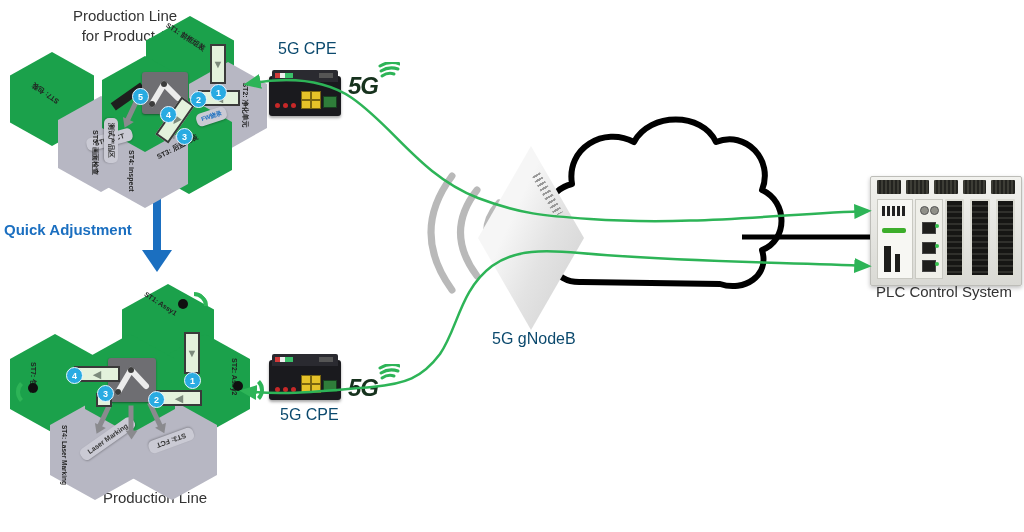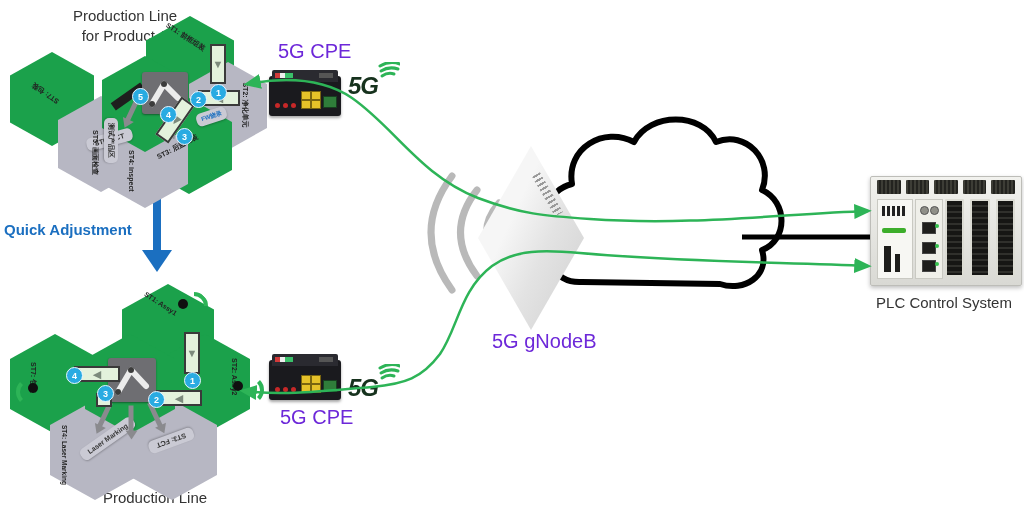--- a/index.html
+++ b/index.html
@@ -24,21 +24,21 @@
   .robot{position:absolute;background:#6e6e72;border-radius:3px;z-index:5;box-shadow:0 1px 2px rgba(0,0,0,.4);}
   .gray-arrow{position:absolute;width:26px;height:5px;background:#8a8a8e;z-index:4;}
   .gray-arrow::after{content:"";position:absolute;right:-8px;top:-4px;border-left:9px solid #8a8a8e;
         border-top:6.5px solid transparent;border-bottom:6.5px solid transparent;}
   .blackbar{position:absolute;background:#1e1e1e;z-index:4;}
   .dot{position:absolute;width:10px;height:10px;background:#101010;border-radius:50%;z-index:6;}
   .crescent{position:absolute;width:20px;height:20px;border-radius:50%;border:4px solid transparent;
         border-right-color:#2db457;z-index:5;}
   
   .title{position:absolute;text-align:center;font-size:15px;color:#333;line-height:1.3;}
-  .devlbl{position:absolute;font-size:20px;color:#6d28d9;}
+  .devlbl{position:absolute;font-size:16px;color:#0c4a6e;}
   .qa-text{position:absolute;font-size:15px;font-weight:bold;color:#1b6fc0;}
   .qa-arrow{position:absolute;width:34px;height:82px;}
   .qa-arrow .shaft{position:absolute;left:13px;top:0;width:8px;height:58px;background:#1b6fc0;border-radius:3px;}
   .qa-arrow .head{position:absolute;left:2px;top:54px;border-left:15px solid transparent;
         border-right:15px solid transparent;border-top:22px solid #1b6fc0;}
   
   .cpe{position:absolute;width:72px;height:50px;}
   .cpe .body{position:absolute;left:0;top:8px;width:72px;height:40px;background:#1a1a1e;border-radius:3px;
         box-shadow:0 2px 3px rgba(0,0,0,.35);}
   .cpe .top{position:absolute;left:3px;top:2px;width:66px;height:12px;background:#2a2a30;
@@ -299,21 +299,21 @@
       <div class="led" style="top:24px;"></div>
       <div class="led" style="top:44px;"></div>
       <div class="led" style="top:62px;"></div>
     </div>
     <div class="slots">
         <span></span>
         <span></span>
         <span></span>
       </div>
   </div>
-  <div class="plclbl" style="left:864px;top:294px;width:160px;">PLC Control System</div>
+  <div class="plclbl" style="left:864px;top:283px;width:160px;">PLC Control System</div>
 
   <svg class="layer" width="1024" height="532" style="z-index:7">
     <defs>
       <marker id="ga" markerWidth="7" markerHeight="7" refX="5.5" refY="3" orient="auto-start-reverse">
         <path d="M0,0 L7,3 L0,6 z" fill="#2db457"></path>
       </marker>
     </defs>
     <path d="M 247 84 C 290 76 325 80 352 98 C 395 128 420 175 478 198 C 520 214 545 216 590 219 C 690 226 780 214 868 211" fill="none" stroke="#2db457" stroke-width="2.5" marker-start="url(#ga)" marker-end="url(#ga)"></path>
     <path d="M 243 391 C 290 396 330 390 372 387 C 405 384 422 378 440 354 C 458 328 460 290 492 266 C 515 249 545 250 580 253 C 680 262 775 262 868 266" fill="none" stroke="#2db457" stroke-width="2.5" marker-start="url(#ga)" marker-end="url(#ga)"></path>
   </svg>

